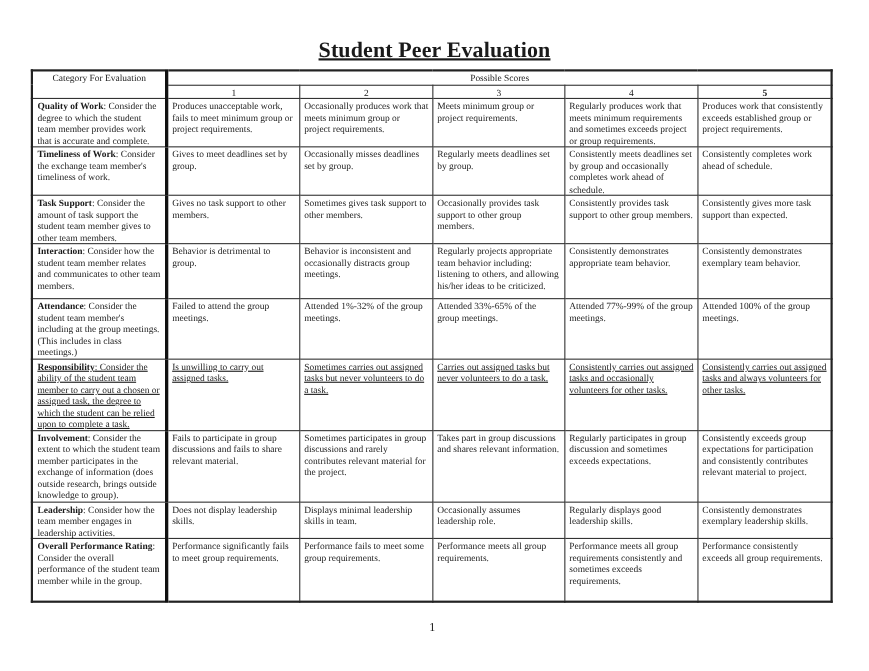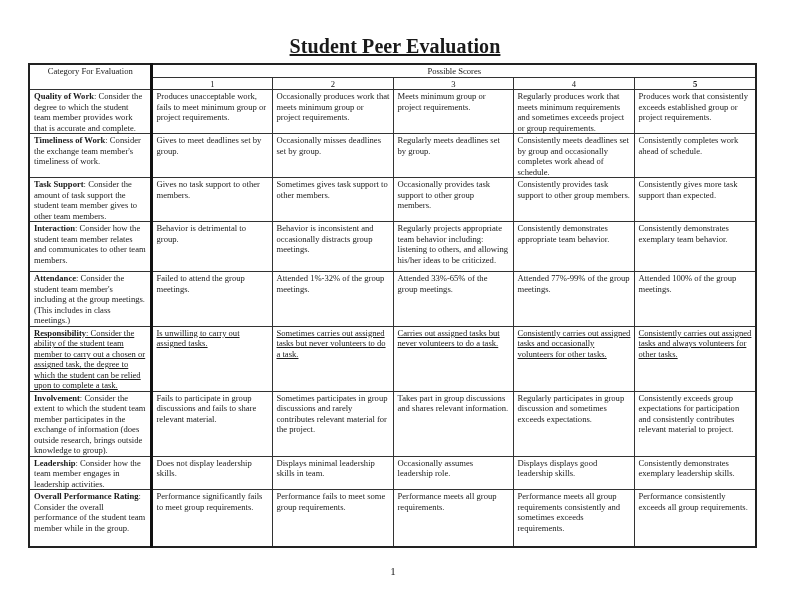--- a/index.html
+++ b/index.html
@@ -102,21 +102,21 @@
         <td>Sometimes participates in group discussions and rarely contributes relevant material for the project.</td>
         <td>Takes part in group discussions and shares relevant information.</td>
         <td>Regularly participates in group discussion and sometimes exceeds expectations.</td>
         <td>Consistently exceeds group expectations for participation and consistently contributes relevant material to project.</td>
       </tr>
       <tr style="height: 32px;">
         <td class="cat"><b>Leadership</b><span>: Consider how the team member engages in leadership activities.</span></td>
         <td>Does not display leadership skills.</td>
         <td>Displays minimal leadership skills in team.</td>
         <td>Occasionally assumes leadership role.</td>
-        <td>Displays displays good leadership skills.</td>
+        <td>Regularly displays good leadership skills.</td>
         <td>Consistently demonstrates exemplary leadership skills.</td>
       </tr>
       <tr style="height: 57px;">
         <td class="cat"><b>Overall Performance Rating</b><span>: Consider the overall performance of the student team member while in the group.</span></td>
         <td>Performance significantly fails to meet group requirements.</td>
         <td>Performance fails to meet some group requirements.</td>
         <td>Performance meets all group requirements.</td>
         <td>Performance meets all group requirements consistently and sometimes exceeds requirements.</td>
         <td>Performance consistently exceeds all group requirements.</td>
       </tr>

